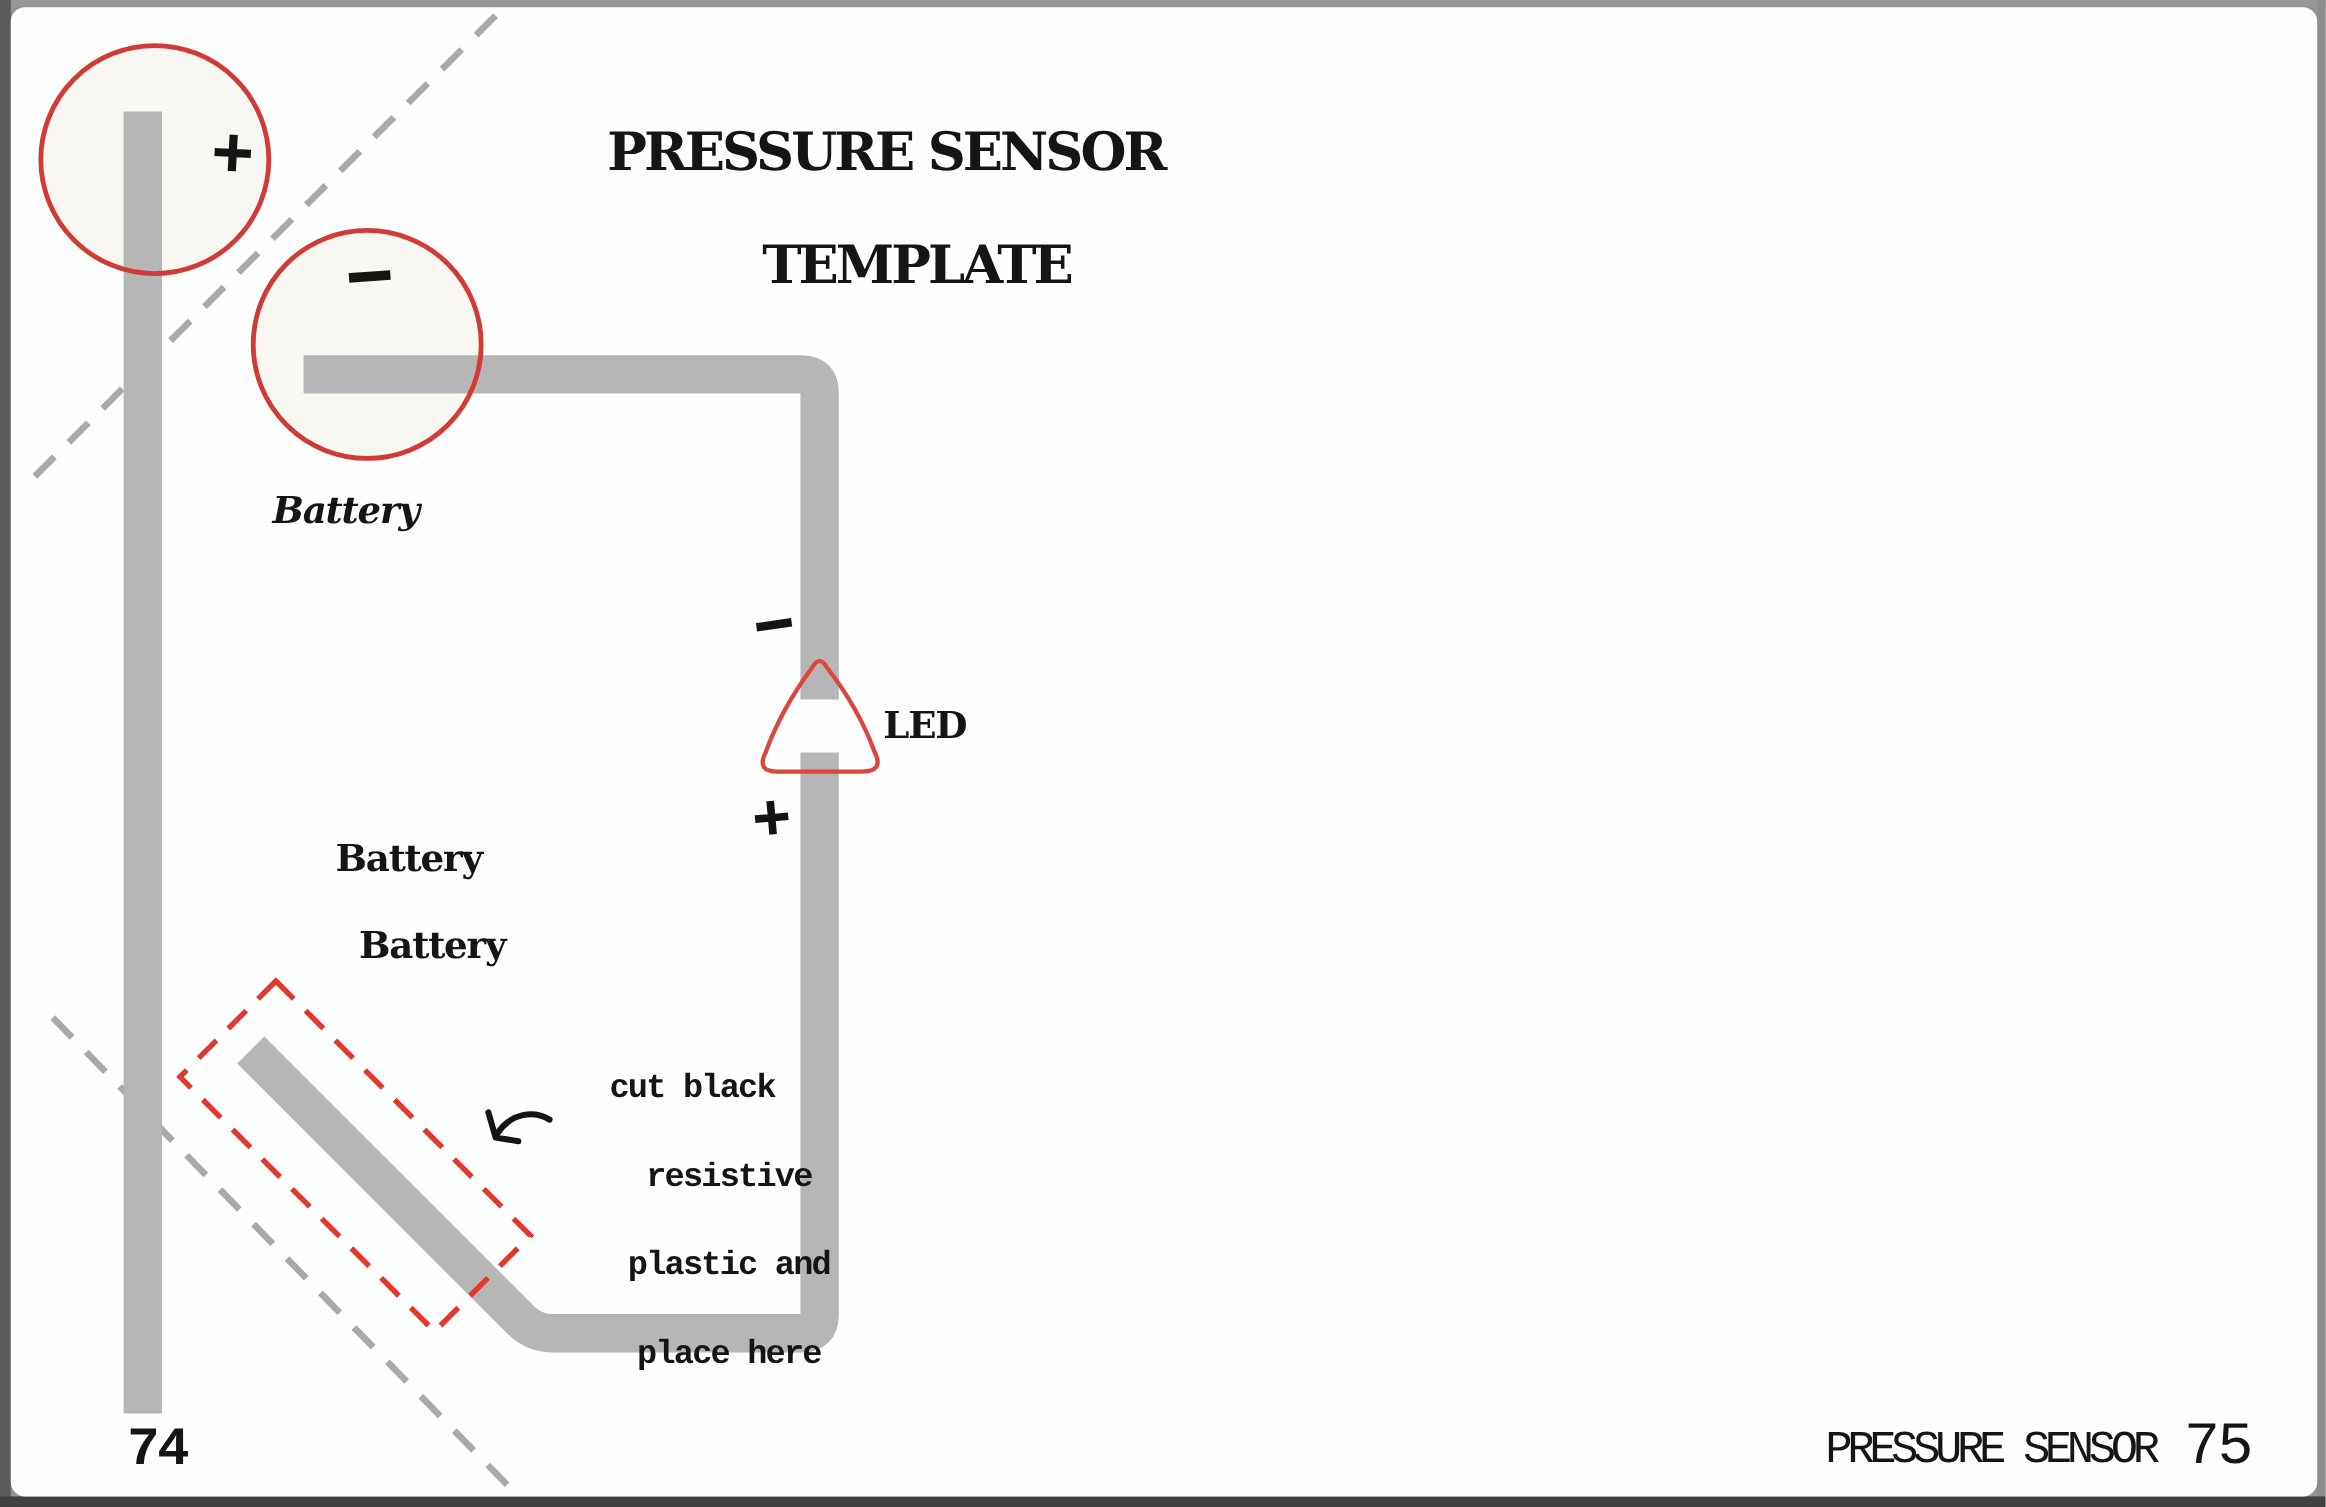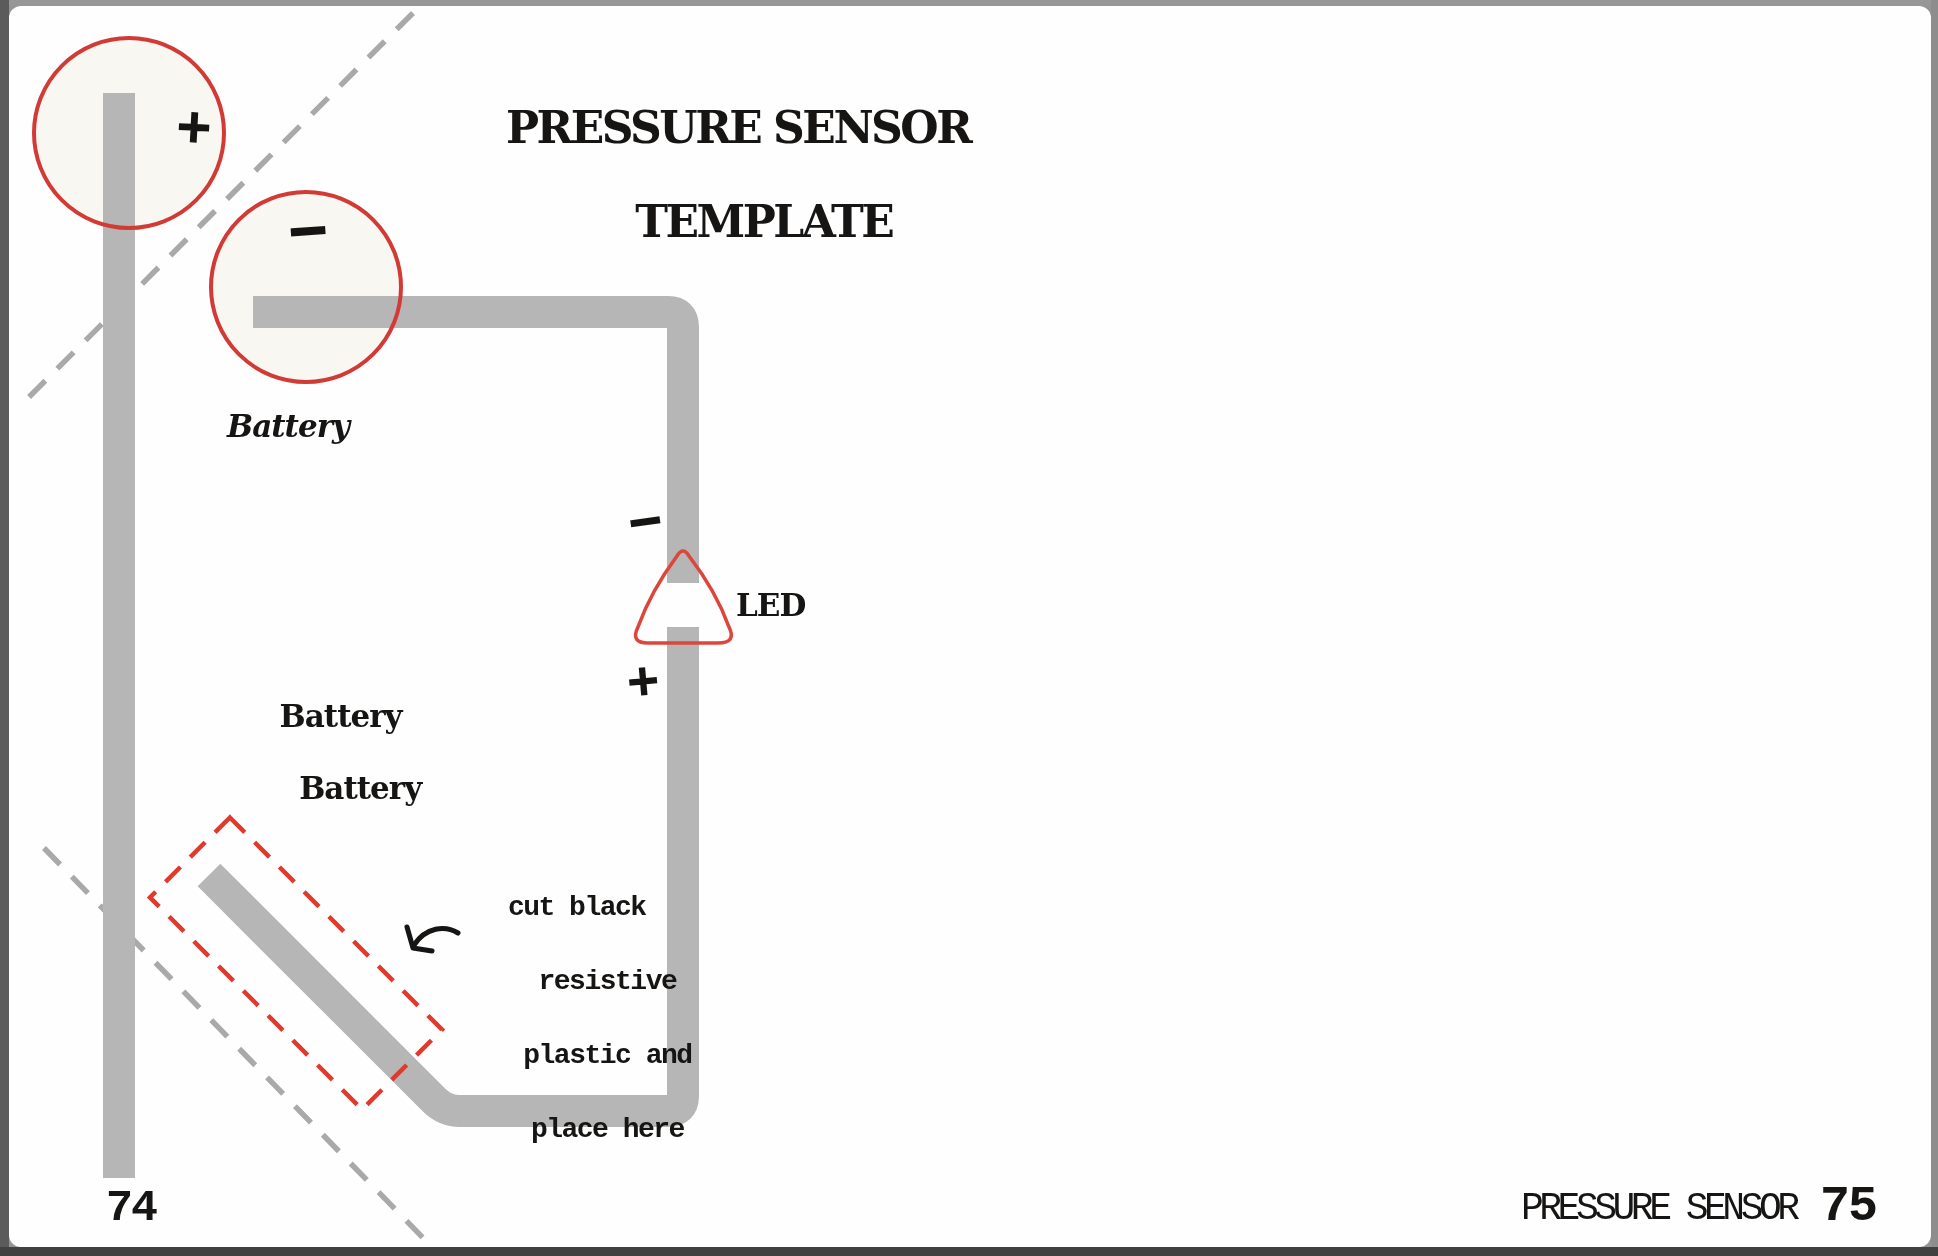--- a/index.html
+++ b/index.html
@@ -35,21 +35,21 @@
   .slab { font-family: "DejaVu Serif", serif; font-weight: bold; }
   .type { font-family: "Liberation Mono", monospace; }
 
   .title { left:506px; top:104px; font-size:44px; line-height:47px; letter-spacing:-2.5px; }
   .battery-label { left:227px; top:408px; font-size:31px; letter-spacing:-1px;font-style:italic; }
   .led-label { left:736px; top:590px; font-size:31px; line-height:31px; letter-spacing:-1px; }
   .ps-label { left:260px; top:698px; font-size:31px; line-height:36px; letter-spacing:-1px; }
   .annotation { left:462px; top:889px; font-size:28px; line-height:37px; font-weight:bold; letter-spacing:-1.5px; }
   .footer-label { left:1521px; top:1190px; font-size:38px; line-height:38px; letter-spacing:-4.5px; }
   .pageno-left  { left:59px;  top:1186px; font-size:45px; line-height:45px; font-weight:bold; letter-spacing:-2px;margin-left:47px; }
-  .pageno-right { left:1820px; top:1182px; font-size:50px; line-height:50px; font-weight:bold; letter-spacing:-2px; }
+  .pageno-right { left:1820px; top:1182px; font-size:50px; line-height:50px; font-weight:normal; letter-spacing:-2px; }
 
   .sign {
     position:absolute; color: var(--ink, #161514);
     font-family: "DejaVu Sans", sans-serif; font-weight:bold;
     transform: translate(-50%, -54%);
   }
   .sign-plus-battery { left:194px; top:128px; font-size:46px; -webkit-text-stroke:1.5px var(--ink, #161514); transform: translate(-50%,-54%) rotate(3deg); }
   .sign-minus-battery { left:308px; top:232px; font-size:52px; -webkit-text-stroke:2px var(--ink, #161514); transform: translate(-50%,-54%) rotate(-4deg); }
   .sign-minus-led { left:645px; top:522px; font-size:44px; -webkit-text-stroke:2px var(--ink, #161514); transform: translate(-50%,-54%) rotate(-8deg); }
   .sign-plus-led { left:643px; top:682px; font-size:42px; -webkit-text-stroke:1.5px var(--ink, #161514); transform: translate(-50%,-54%) rotate(-5deg); }

